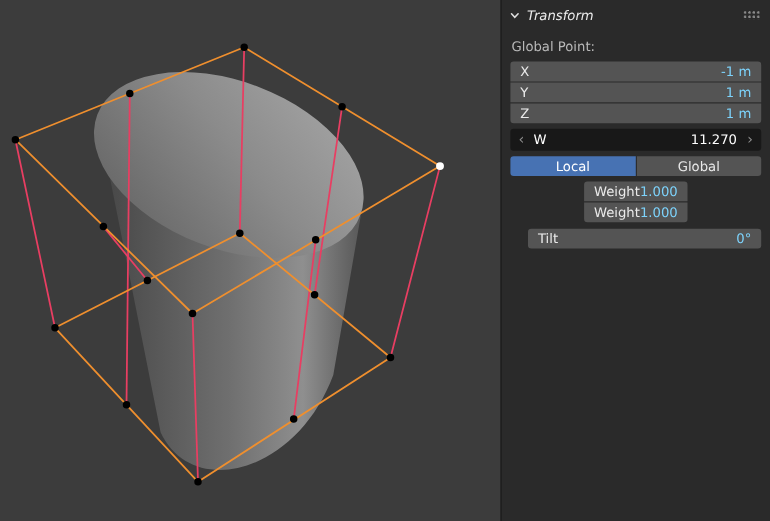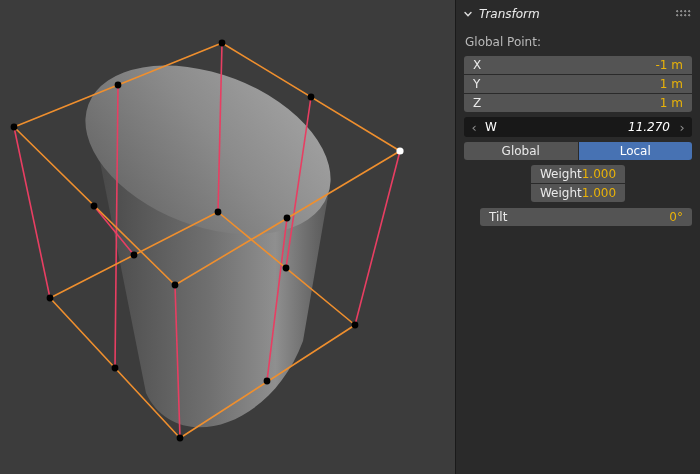--- a/index.html
+++ b/index.html
@@ -38,31 +38,31 @@
   .section-label { margin: 6px 9px 6px; height: 16px; line-height: 16px; color: #b9b9b9; }
 
   .group { margin: 0 8px; display: flex; flex-direction: column; gap: 1px; }
   .row {
     height: 18px; background: #545454;
     display: flex; align-items: center;
     padding: 0 9px; color: #eaeaea;
   }
   .group .row:first-child { border-top-left-radius: 3px; border-top-right-radius: 3px; }
   .group .row:last-child  { border-bottom-left-radius: 3px; border-bottom-right-radius: 3px; }
-  .row .val { margin-left: auto; color: #eab308; }
+  .row .val { margin-left: auto; color: #7dd3fc; }
 
   .w-row {
     margin: 5px 8px 0; height: 20px;
     background: #181818; border-radius: 3px;
     display: flex; align-items: center;
     padding: 0 3px; color: #ffffff;
   }
   .w-row .arrow { width: 14px; text-align: center; color: #909090; font-size: 13px; line-height: 1; }
   .w-row .lbl { margin-left: 4px; }
-  .w-row .val { margin-left: auto; margin-right: 5px; font-style: italic; }
+  .w-row .val { margin-left: auto; margin-right: 5px; }
 
   .segmented { margin: 5px 8px 0; display: flex; gap: 1px; height: 18px; }
   .seg {
     flex: 1; display: flex; align-items: center; justify-content: center;
     background: #545454; color: #e9e9e9;
   }
   .seg:first-child { border-radius: 3px 0 0 3px; }
   .seg:last-child  { border-radius: 0 3px 3px 0; }
   .seg.active { background: #4772b3; color: #ffffff; }
 
@@ -162,22 +162,22 @@
   </div>
 
   <div class="w-row">
     <span class="arrow">‹</span>
     <span class="lbl">W</span>
     <span class="val">11.270</span>
     <span class="arrow">›</span>
   </div>
 
   <div class="segmented">
+    <div class="seg active">Local</div>
     <div class="seg">Global</div>
-    <div class="seg active">Local</div>
   </div>
 
   <div class="group mt5">
     <div class="row">
       <span class="lbl">Weight</span>
       <span class="val">1.000</span>
     </div>
     <div class="row">
       <span class="lbl">Weight</span>
       <span class="val">1.000</span>

